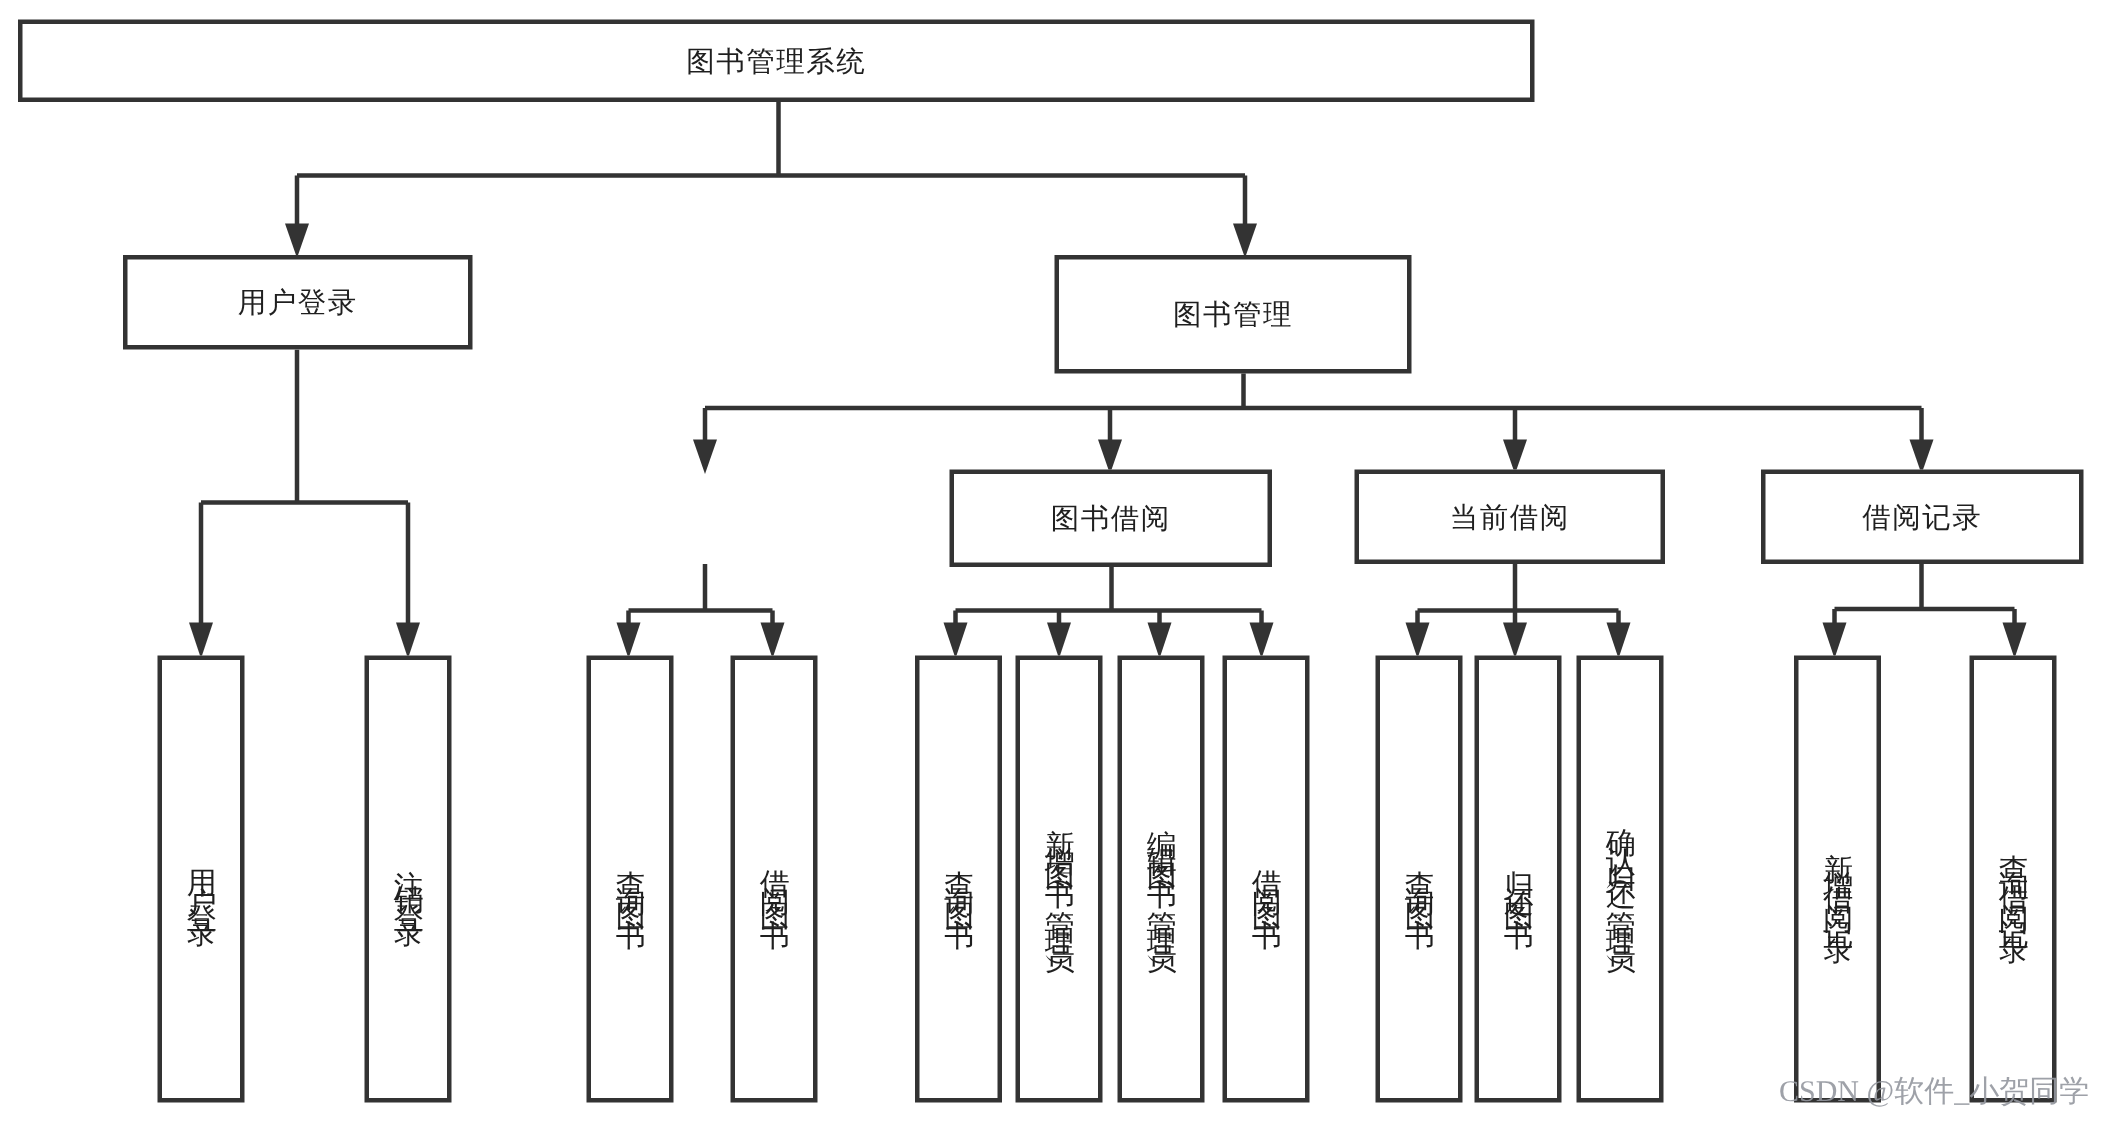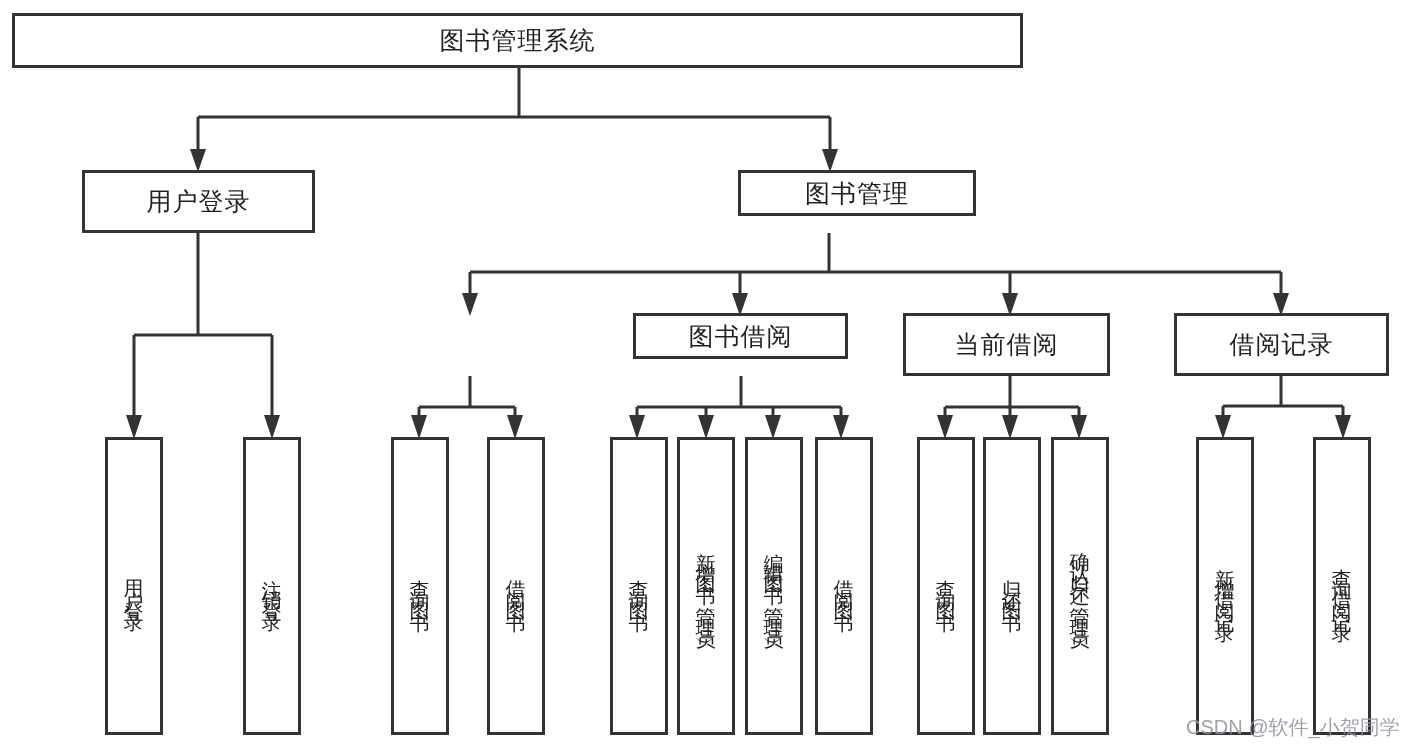--- a/index.html
+++ b/index.html
@@ -26,40 +26,40 @@
     box-sizing: border-box;
     border: 3px solid #333333;
     background: #ffffff;
     display: flex;
     align-items: center;
     justify-content: center;
     color: #1f1f1f;
     z-index: 2;
   }
   .node .hlabel {
-    font-size: 25px;
+    font-size: 19px;
     letter-spacing: 1px;
     white-space: nowrap;
   }
   .leaf .vlabel {
     writing-mode: vertical-rl;
     text-orientation: mixed;
     font-size: 20px;
     letter-spacing: 11px;
     white-space: nowrap;
     line-height: 1;
   }
   
   #n-root      { left: 12px;   top: 13px;  width: 1011px; height: 55px; }
   
   #n-userlogin { left: 82px;   top: 170px; width: 233px;  height: 63px; }
-  #n-bookmgmt  { left: 738px;  top: 170px; width: 238px;  height: 46px; align-items: center; }
+  #n-bookmgmt  { left: 703px;  top: 170px; width: 238px;  height: 79px; align-items: center; }
   
   #n-newbook   { left: 363px;  top: 313px; width: 215px;  height: 63px; }
-  #n-borrow    { left: 633px;  top: 313px; width: 215px;  height: 46px; }
+  #n-borrow    { left: 633px;  top: 313px; width: 215px;  height: 65px; }
   #n-current   { left: 903px;  top: 313px; width: 207px;  height: 63px; }
   #n-records   { left: 1174px; top: 313px; width: 215px;  height: 63px; }
   
   .leaf { top: 437px; width: 58px; height: 298px; }
   #l-userlogin   { left: 105px;  }
   #l-logout      { left: 243px;  }
   #l-rec-query   { left: 391px;  }
   #l-rec-borrow  { left: 487px;  }
   #l-bor-query   { left: 610px;  }
   #l-bor-add     { left: 677px;  }
@@ -71,20 +71,21 @@
   #l-recd-add    { left: 1196px; }
   #l-recd-query  { left: 1313px; }
   .watermark {
     position: absolute;
     left: 1186px;
     top: 714px;
     font-size: 20px;
     color: rgba(148, 151, 158, 0.9);
     white-space: nowrap;
     z-index: 3;
+    font-family: Liberation Serif, serif;
   }
 </style>
 </head>
 <body>
 
 <div class="canvas">
 
   <svg class="connectors" viewBox="0 0 1405 747" xmlns="http://www.w3.org/2000/svg">
     <g stroke="#333333" stroke-width="3" fill="none">
 

